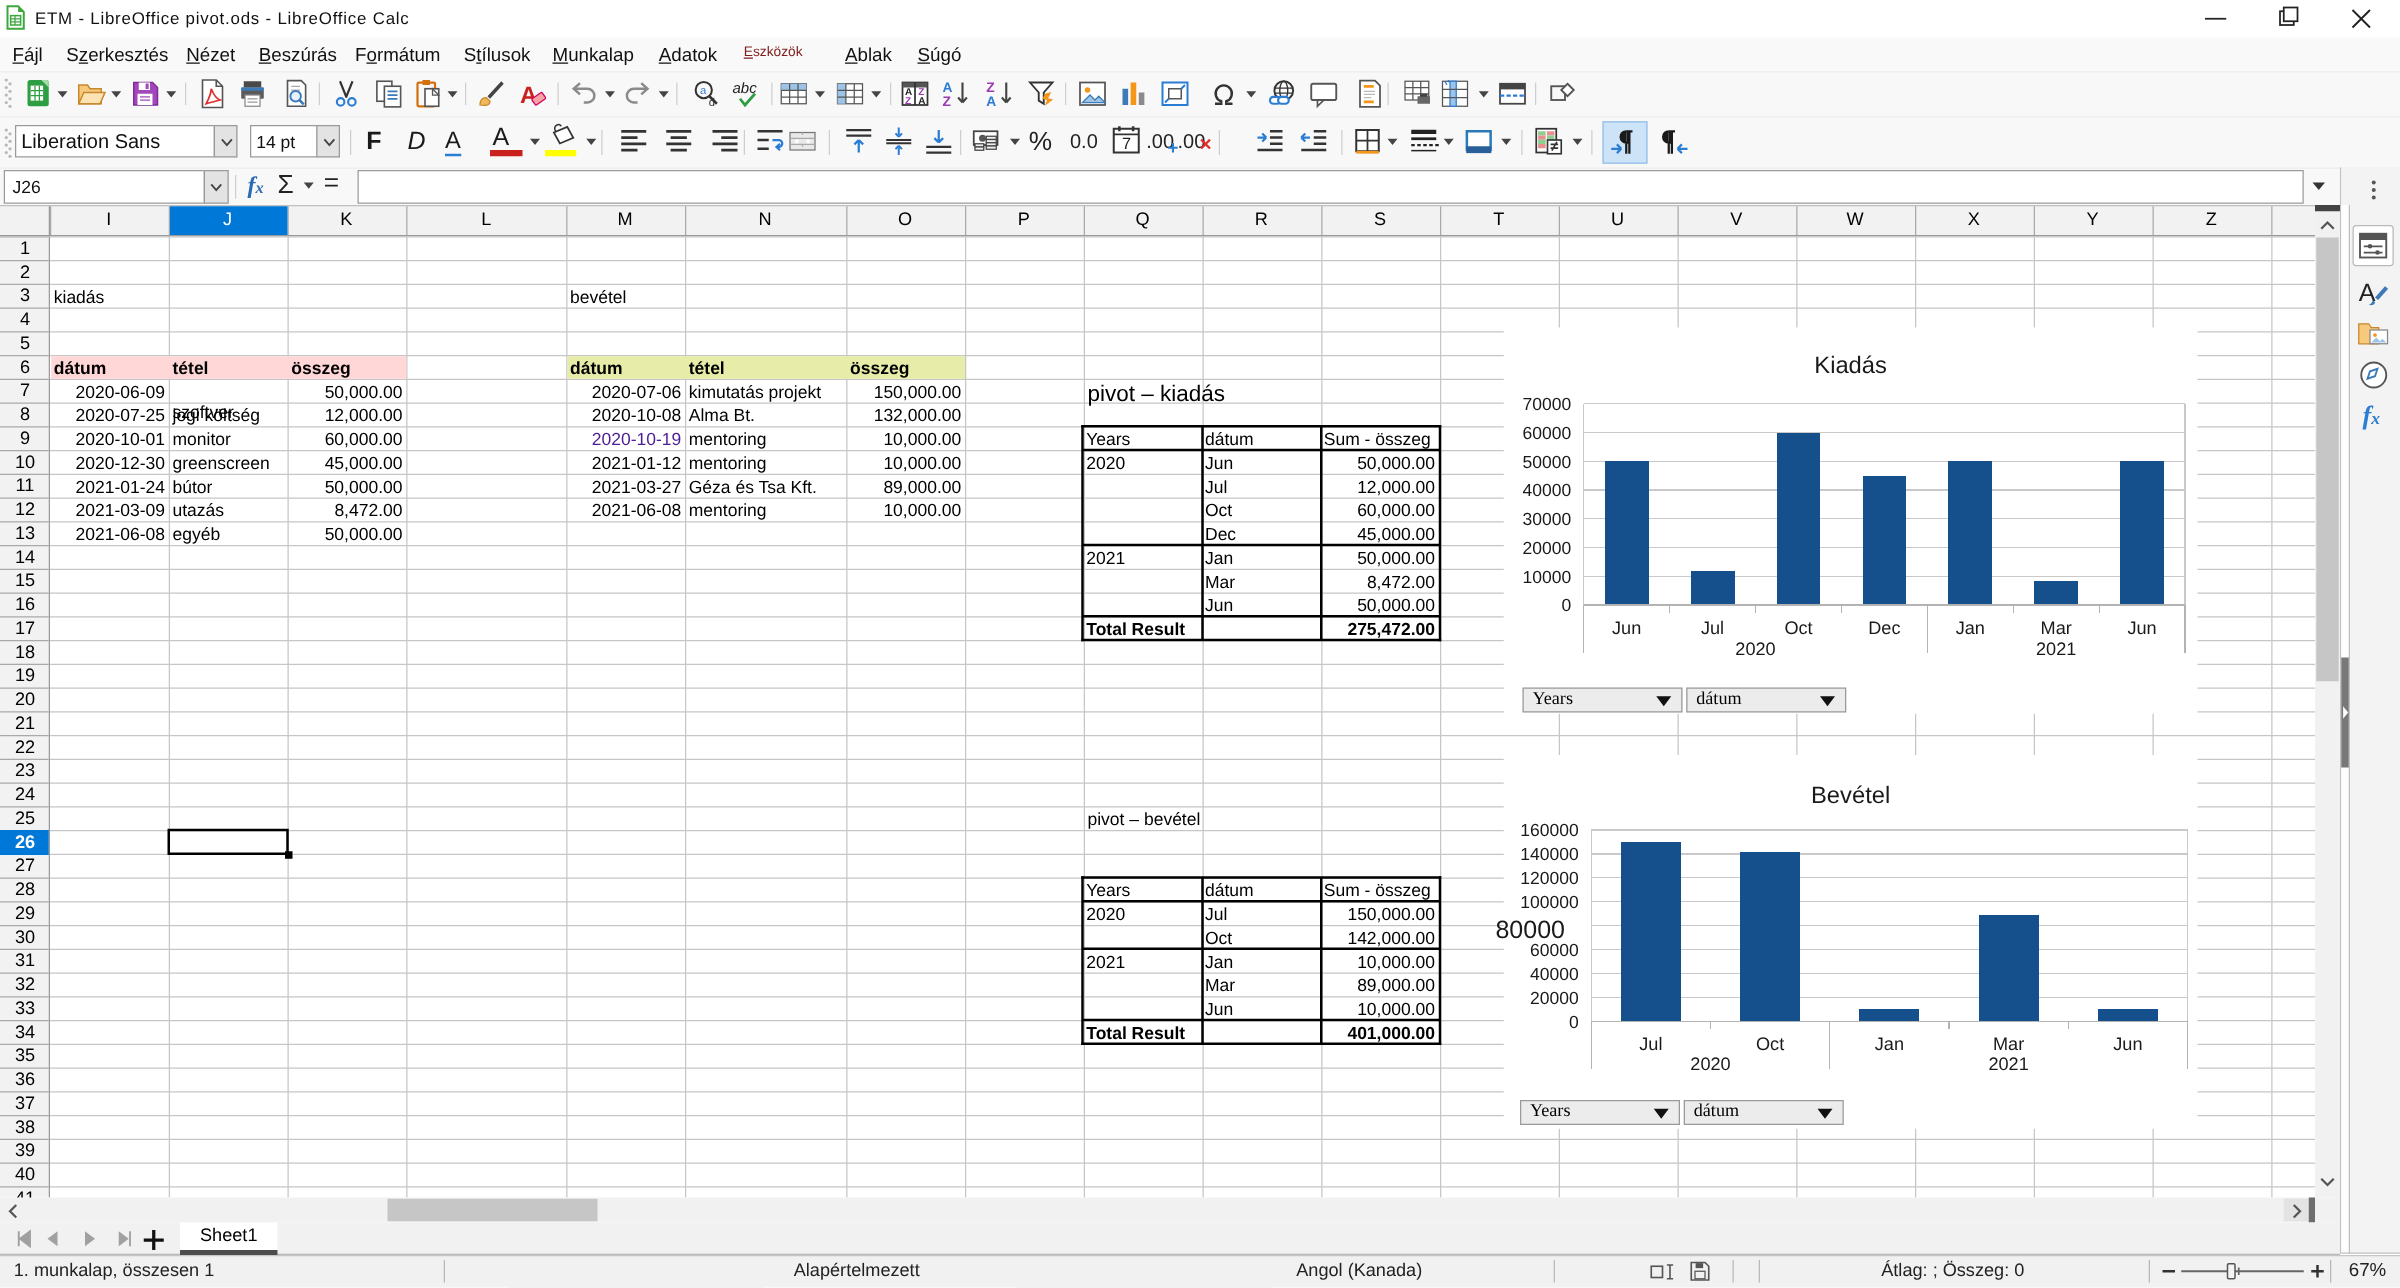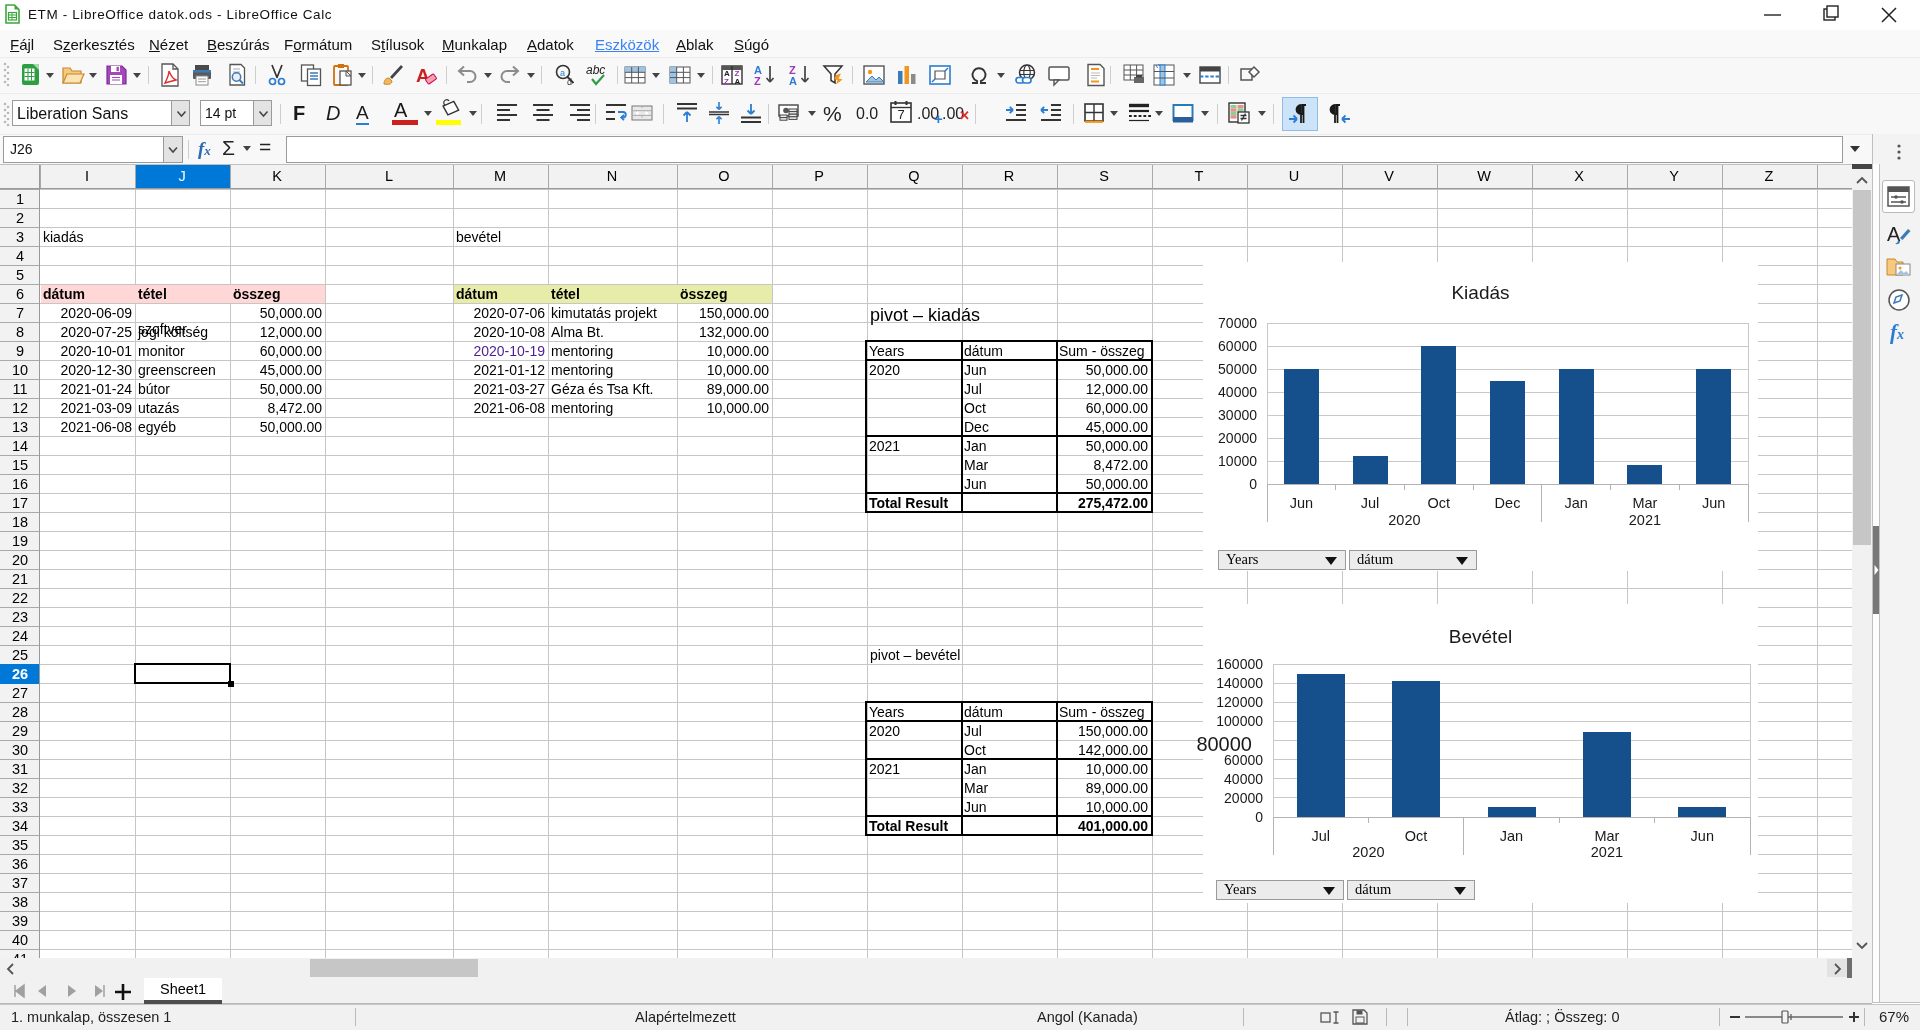--- a/index.html
+++ b/index.html
@@ -13,37 +13,37 @@
 .hl{position:absolute;background:#c6c6c6;}
 </style></head>
 <body>
 <div class="a" style="left:0px;top:0px;width:1920px;height:30px;background:#ffffff;"></div>
 <svg style="left:5px;top:4px" width="15" height="20" viewBox="0 0 15 20">
 <path d="M1 1 h8.5 L14 5.5 V19 H1 Z" fill="#fff" stroke="#3da73f" stroke-width="1.6"></path>
 <path d="M9.5 1 L14 5.5 H9.5 Z" fill="#3da73f"></path>
 <rect x="3.5" y="8.5" width="8" height="7.5" fill="none" stroke="#3da73f" stroke-width="1.2"></rect>
 <path d="M3.5 11 h8 M3.5 13.5 h8 M7 8.5 v7.5" stroke="#3da73f" stroke-width="1"></path>
 </svg>
-<div class="t" style="left:28px;top:7px;font-size:13.5px;color:#111;font-weight:normal;letter-spacing:0.62px;">ETM - LibreOffice datok.ods - LibreOffice Calc</div>
+<div class="t" style="left:28px;top:7px;font-size:13.5px;color:#111;font-weight:normal;letter-spacing:0.62px;">ETM - LibreOffice pivot.ods - LibreOffice Calc</div>
 <svg style="left:1758px;top:0px" width="162" height="30" viewBox="0 0 162 30">
     <path d="M6 15 h17" stroke="#222" stroke-width="1.4"></path>
     <rect x="66" y="9" width="11" height="11" fill="none" stroke="#222" stroke-width="1.4"></rect>
     <rect x="69" y="6" width="11" height="11" fill="#fff" stroke="#222" stroke-width="1.4"></rect>
     <path d="M124 8 l14 14 M138 8 l-14 14" stroke="#222" stroke-width="1.5"></path>
   </svg>
 <div class="a" style="left:0px;top:30px;width:1920px;height:27px;background:#f9f9f9;"></div>
 <div class="t" style="left:10px;top:36px;font-size:15px;color:#111;font-weight:normal;"><u>F</u>ájl</div>
 <div class="t" style="left:53px;top:36px;font-size:15px;color:#111;font-weight:normal;">S<u>z</u>erkesztés</div>
 <div class="t" style="left:149px;top:36px;font-size:15px;color:#111;font-weight:normal;"><u>N</u>ézet</div>
 <div class="t" style="left:207px;top:36px;font-size:15px;color:#111;font-weight:normal;"><u>B</u>eszúrás</div>
 <div class="t" style="left:284px;top:36px;font-size:15px;color:#111;font-weight:normal;">F<u>o</u>rmátum</div>
 <div class="t" style="left:371px;top:36px;font-size:15px;color:#111;font-weight:normal;">S<u>t</u>ílusok</div>
 <div class="t" style="left:442px;top:36px;font-size:15px;color:#111;font-weight:normal;"><u>M</u>unkalap</div>
 <div class="t" style="left:527px;top:36px;font-size:15px;color:#111;font-weight:normal;"><u>A</u>datok</div>
-<div class="t" style="left:595px;top:36px;font-size:15px;color:#3b82f6;font-weight:normal;text-decoration:underline;"><u>E</u>szközök</div>
+<div class="t" style="left:595px;top:36px;font-size:11px;color:#7f1d1d;font-weight:normal;"><u>E</u>szközök</div>
 <div class="t" style="left:676px;top:36px;font-size:15px;color:#111;font-weight:normal;"><u>A</u>blak</div>
 <div class="t" style="left:734px;top:36px;font-size:15px;color:#111;font-weight:normal;"><u>S</u>úgó</div>
 <div class="a" style="left:0px;top:57px;width:1920px;height:36px;background:#f8f8f8;"></div>
 <div class="a" style="left:0px;top:57px;width:1920px;height:1px;background:#ececec;"></div>
 <svg style="left:3px;top:62px" width="6" height="26" viewBox="0 0 6 26">
     <g fill="#b9b9b9">
       <circle cx="2" cy="2" r="1.3"></circle>
       <circle cx="2" cy="8" r="1.3"></circle>
       <circle cx="2" cy="14" r="1.3"></circle>
       <circle cx="2" cy="20" r="1.3"></circle>

